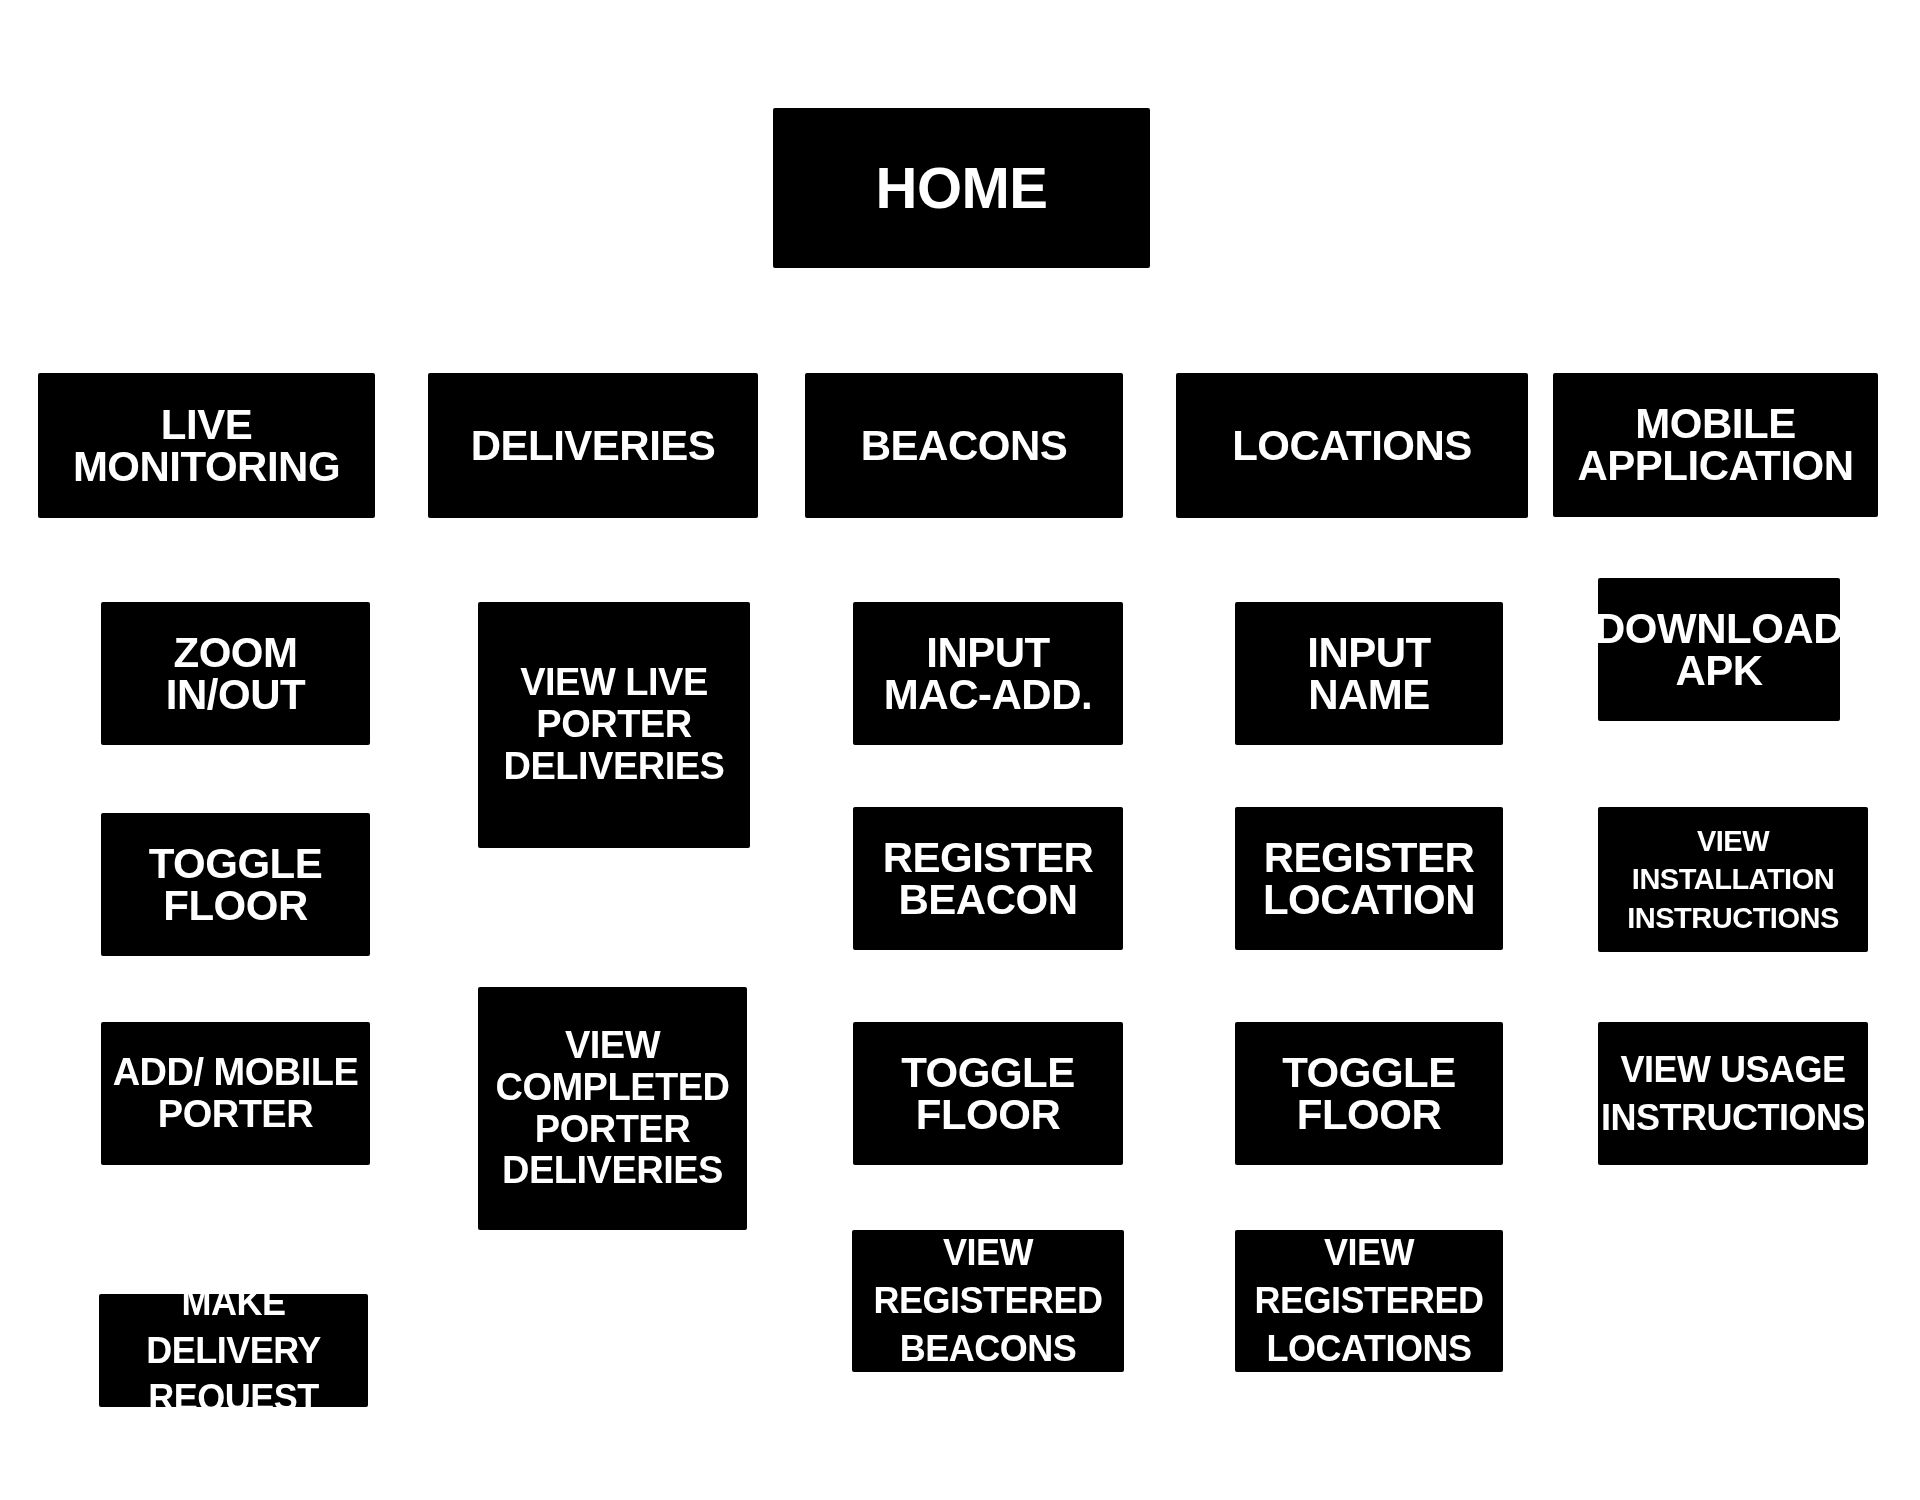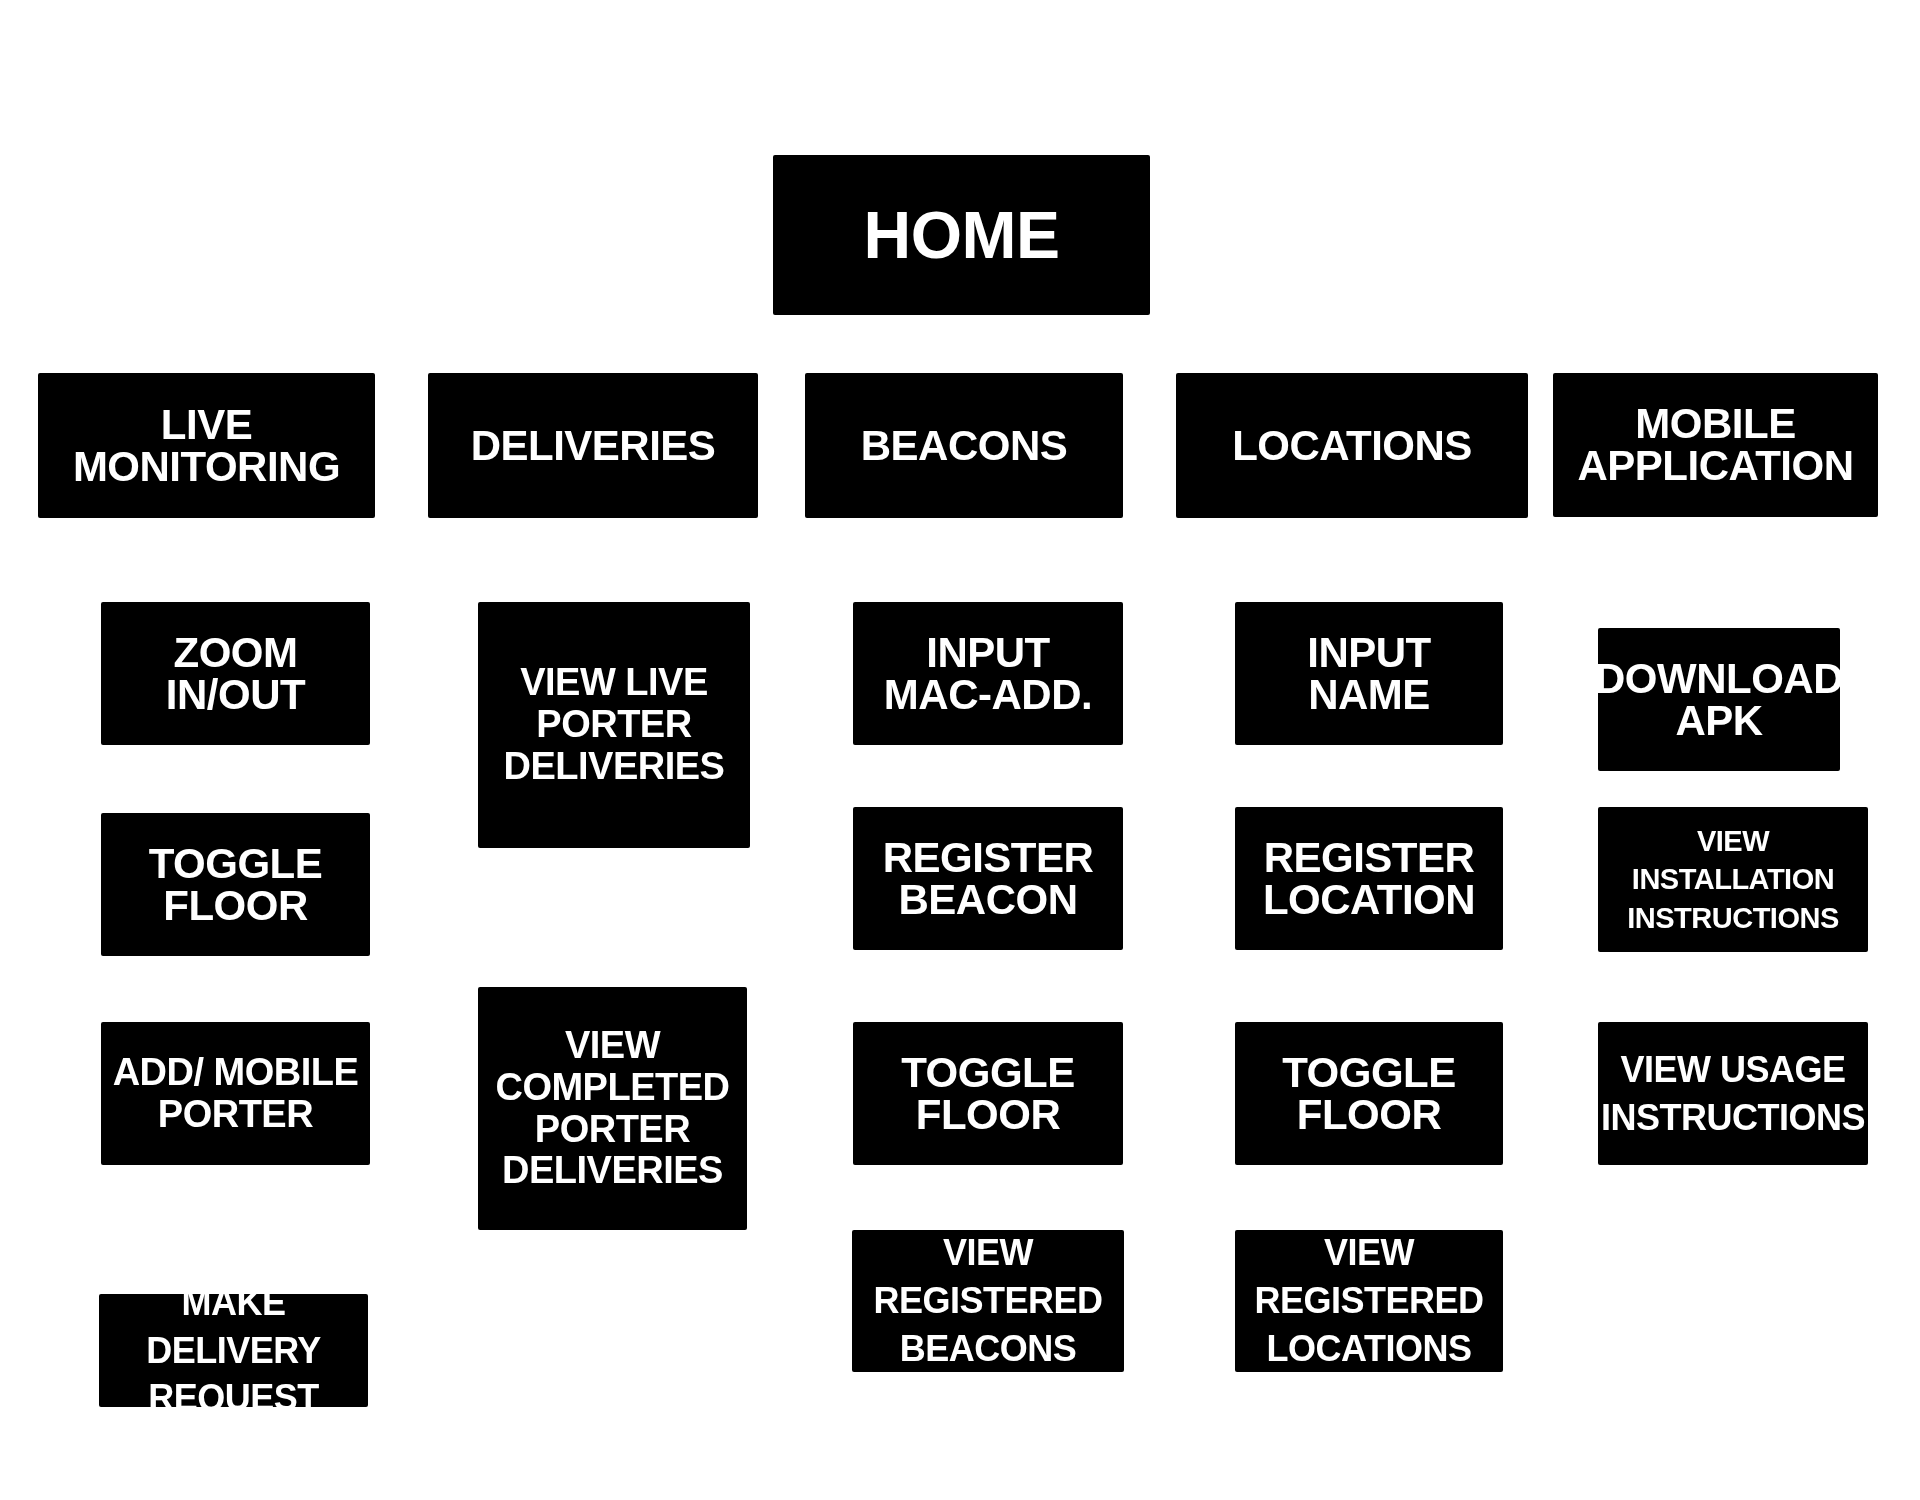--- a/index.html
+++ b/index.html
@@ -23,21 +23,21 @@
     color: #ffffff;
     display: flex;
     align-items: center;
     justify-content: center;
     text-align: center;
     font-weight: bold;
     white-space: pre-line;
     letter-spacing: -0.5px;
     border-radius: 2px;
   }
-  .size-home { font-size: 66px; line-height: 1.0; margin-top: 47px; }
+  .size-home { font-size: 58px; line-height: 1.0; }
   .size-header { font-size: 42px; line-height: 1.0; }
   .size-lg { font-size: 42px; line-height: 1.0; }
   .size-md { font-size: 38px; line-height: 1.1; }
   .size-sm { font-size: 36px; line-height: 1.33; }
 </style>
 </head>
 <body>
 
 <div id="canvas">
 
@@ -95,21 +95,21 @@
   <div class="node size-lg" style="left:1235px; top:807px; width:268px; height:143px;">REGISTER
 LOCATION</div>
 
   <div class="node size-lg" style="left:1235px; top:1022px; width:268px; height:143px;">TOGGLE
 FLOOR</div>
 
   <div class="node size-sm" style="left:1235px; top:1230px; width:268px; height:142px;">VIEW
 REGISTERED
 LOCATIONS</div>
 
-  <div class="node size-lg" style="left:1598px; top:628px; width:242px; height:143px;">DOWNLOAD
+  <div class="node size-lg" style="left:1598px; top:578px; width:242px; height:143px;">DOWNLOAD
 APK</div>
 
   <div class="node size-sm" style="left:1598px; top:807px; width:270px; height:145px; font-size:29px;">VIEW
 INSTALLATION
 INSTRUCTIONS</div>
 
   <div class="node size-sm" style="left:1598px; top:1022px; width:270px; height:143px;">VIEW USAGE
 INSTRUCTIONS</div>
 
 </div>

